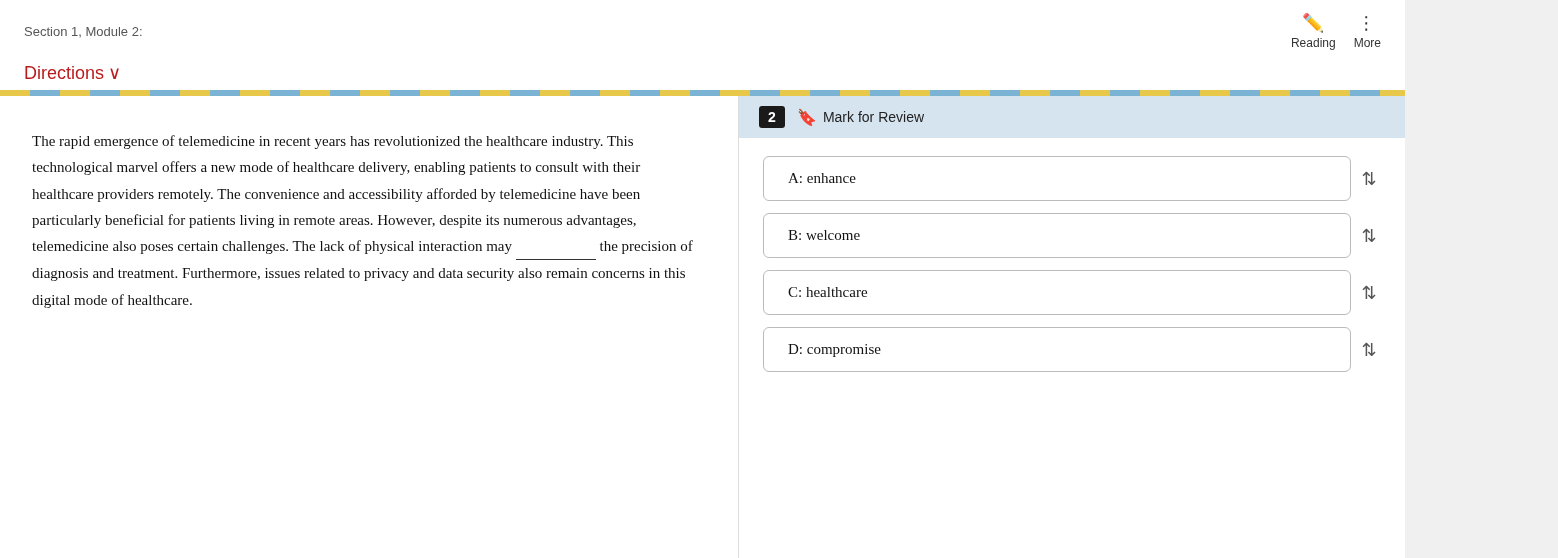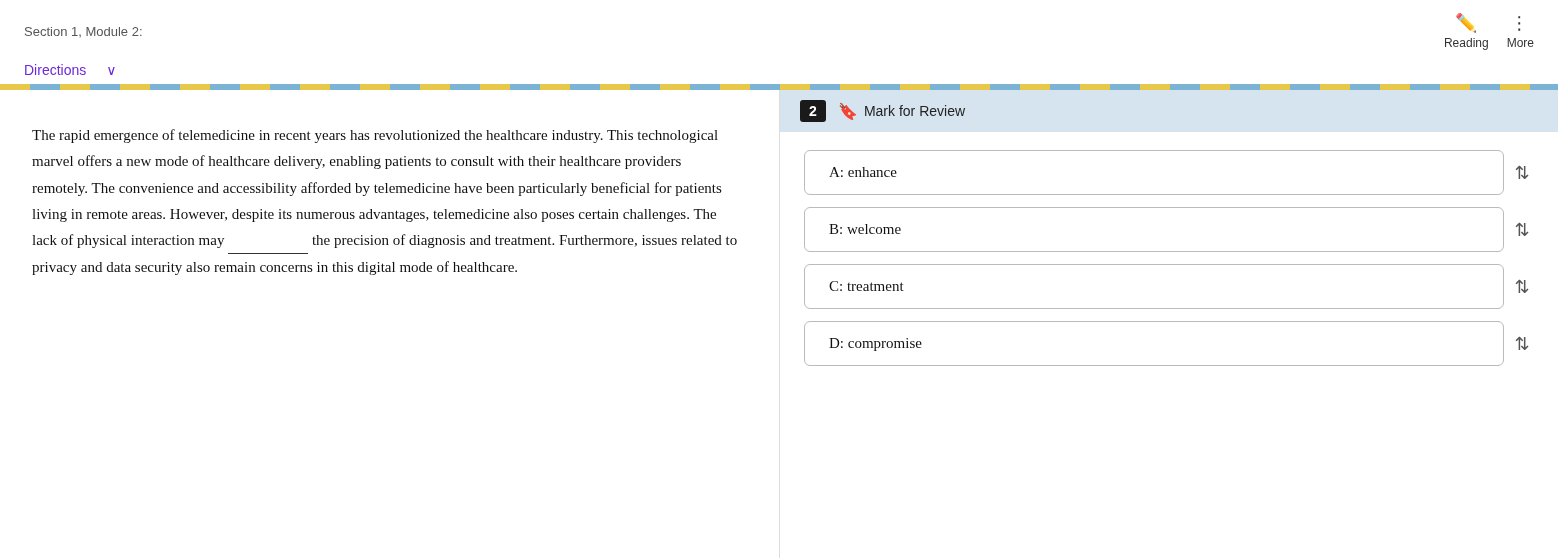--- a/index.html
+++ b/index.html
@@ -5,21 +5,21 @@
     * { box-sizing: border-box; margin: 0; padding: 0; }
     body {
       font-family: 'Georgia', serif;
       background: #f0f0f0;
       width: 1558px;
       min-height: 558px;
       overflow: hidden;
     }
 
     .app-container {
-      width: 1558px;
+      width: 1405px;
       min-height: 558px;
       background: #fff;
       display: flex;
       flex-direction: column;
     }
 
     
     .top-bar {
       display: flex;
       align-items: center;
@@ -103,27 +103,27 @@
 
     
     .directions-row {
       display: flex;
       align-items: center;
       padding: 2px 24px 6px 24px;
       background: #fff;
     }
 
     .directions-label {
-      font-size: 14px;
-      color: #6d28d9;
-      font-family: Arial, sans-serif;
-      cursor: pointer;
-      display: flex;
-      align-items: center;
-      gap: 20px;
+      font-size: 18px;
+      color: #b91c1c;
+      font-family: Arial, sans-serif;
+      cursor: pointer;
+      display: flex;
+      align-items: center;
+      gap: 4px;
     }
 
     
     .divider-row {
       width: 100%;
       height: 6px;
       background: repeating-linear-gradient(
         to right,
         #e8c84a 0px, #e8c84a 30px,
         #7ab3d4 30px, #7ab3d4 60px,
@@ -319,21 +319,21 @@
           <button class="choice-btn">A: enhance</button>
           <span class="choice-side-icon">⇅</span>
         </div>
 
         <div class="choice-row">
           <button class="choice-btn">B: welcome</button>
           <span class="choice-side-icon">⇅</span>
         </div>
 
         <div class="choice-row">
-          <button class="choice-btn">C: treatment</button>
+          <button class="choice-btn">C: healthcare</button>
           <span class="choice-side-icon">⇅</span>
         </div>
 
         <div class="choice-row">
           <button class="choice-btn">D: compromise</button>
           <span class="choice-side-icon">⇅</span>
         </div>
 
       </div>
     </div>

